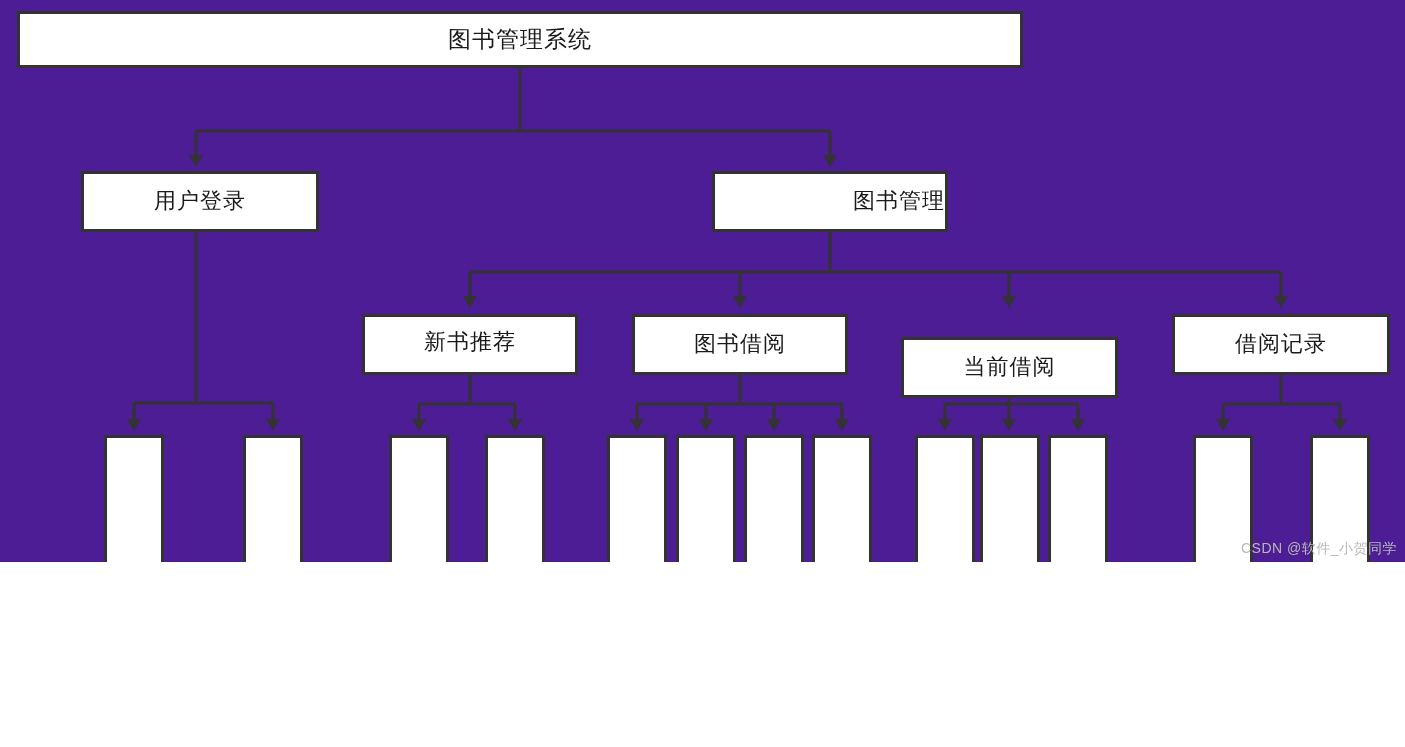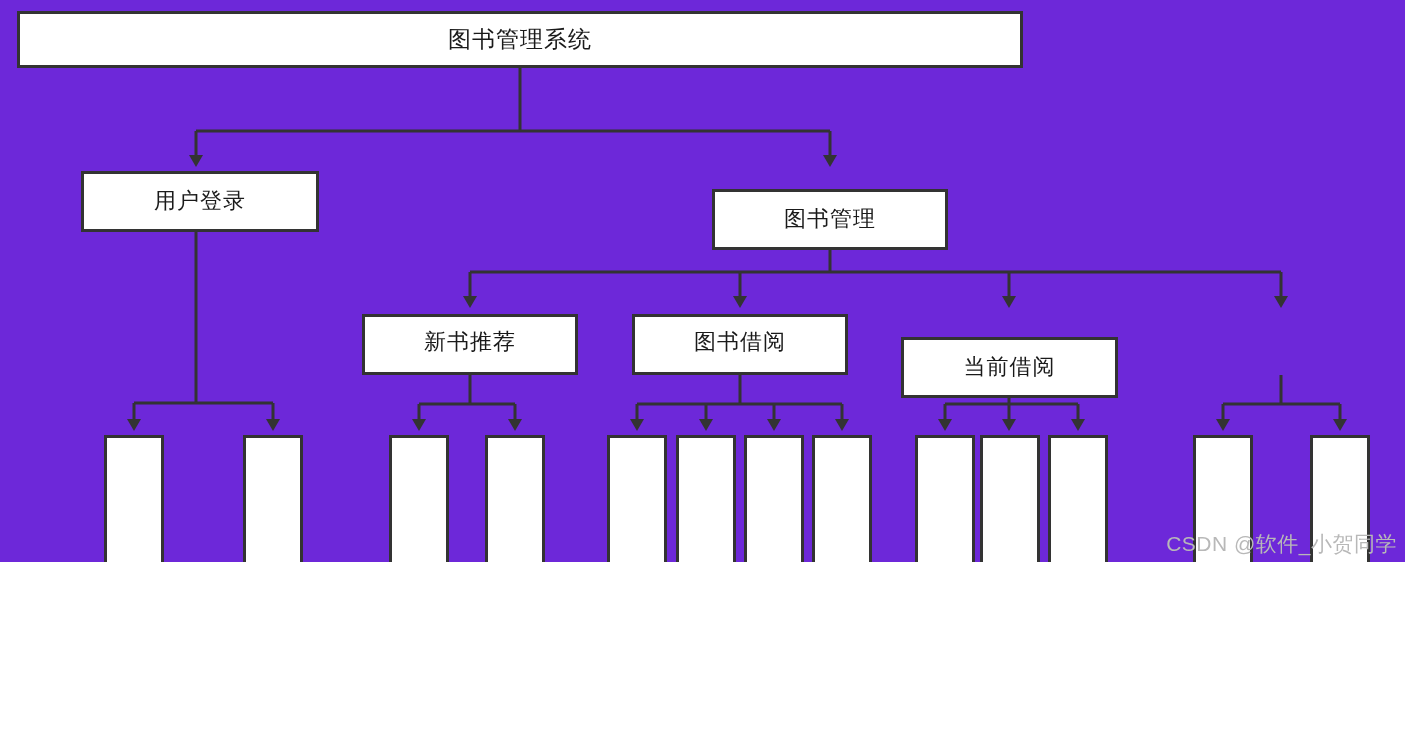--- a/index.html
+++ b/index.html
@@ -7,21 +7,21 @@
     padding: 0;
     background: #ffffff;
   }
   body {
     font-family: "Liberation Sans", "DejaVu Sans", sans-serif;
   }
   #canvas {
     position: relative;
     width: 1405px;
     height: 562px;
-    background: #6d28d9;
+    background: #4c1d95;
     overflow: hidden;
   }
   .node {
     position: absolute;
     box-sizing: border-box;
     border: 3px solid #333333;
     background: #ffffff;
     display: flex;
     align-items: center;
     justify-content: center;
@@ -64,21 +64,21 @@
     stroke-width: 3;
     fill: none;
   }
   .arrowhead {
     fill: #333333;
   }
   .watermark {
     position: absolute;
     right: 8px;
     bottom: 4px;
-    font-size: 21px;
+    font-size: 14px;
     color: #b8b8b8;
     white-space: nowrap;
     letter-spacing: 0.5px;
   }
 </style>
 </head>
 <body>
 
 <div id="canvas">
 
@@ -131,36 +131,39 @@
   </svg>
 
   <div class="node node-h node-root" style="left:17px; top:11px; width:1006px; height:57px;">
     <span>图书管理系统</span>
   </div>
 
   <div class="node node-h" style="left:81px; top:171px; width:238px; height:61px;">
     <span>用户登录</span>
   </div>
 
-  <div class="node node-h" style="left:712px; top:189px; width:236px; height:61px;">
+  <div class="node node-h" style="left:712px; top:171px; width:236px; height:61px;justify-content:flex-end;">
     <span>图书管理</span>
   </div>
 
   <div class="node node-h" style="left:362px; top:314px; width:216px; height:61px;font-family:Liberation Mono, monospace;">
     <span>新书推荐</span>
   </div>
 
-  <div class="node node-h" style="left:632px; top:314px; width:216px; height:61px;font-family:Liberation Mono, monospace;">
+  <div class="node node-h" style="left:632px; top:314px; width:216px; height:61px;">
     <span>图书借阅</span>
   </div>
 
   <div class="node node-h" style="left:901px; top:314px; width:217px; height:61px;margin-top:23px;">
     <span>当前借阅</span>
   </div>
 
+  <div class="node node-h" style="left:1172px; top:314px; width:218px; height:61px;">
+    <span>借阅记录</span>
+  </div>
 
   <div class="node node-v" style="left:104px; top:435px; width:60px; height:300px;">
     <span class="vtext">用户登录</span>
   </div>
 
   <div class="node node-v" style="left:243px; top:435px; width:60px; height:300px;">
     <span class="vtext">注销登录</span>
   </div>
 
   <div class="node node-v" style="left:389px; top:435px; width:60px; height:300px;">

